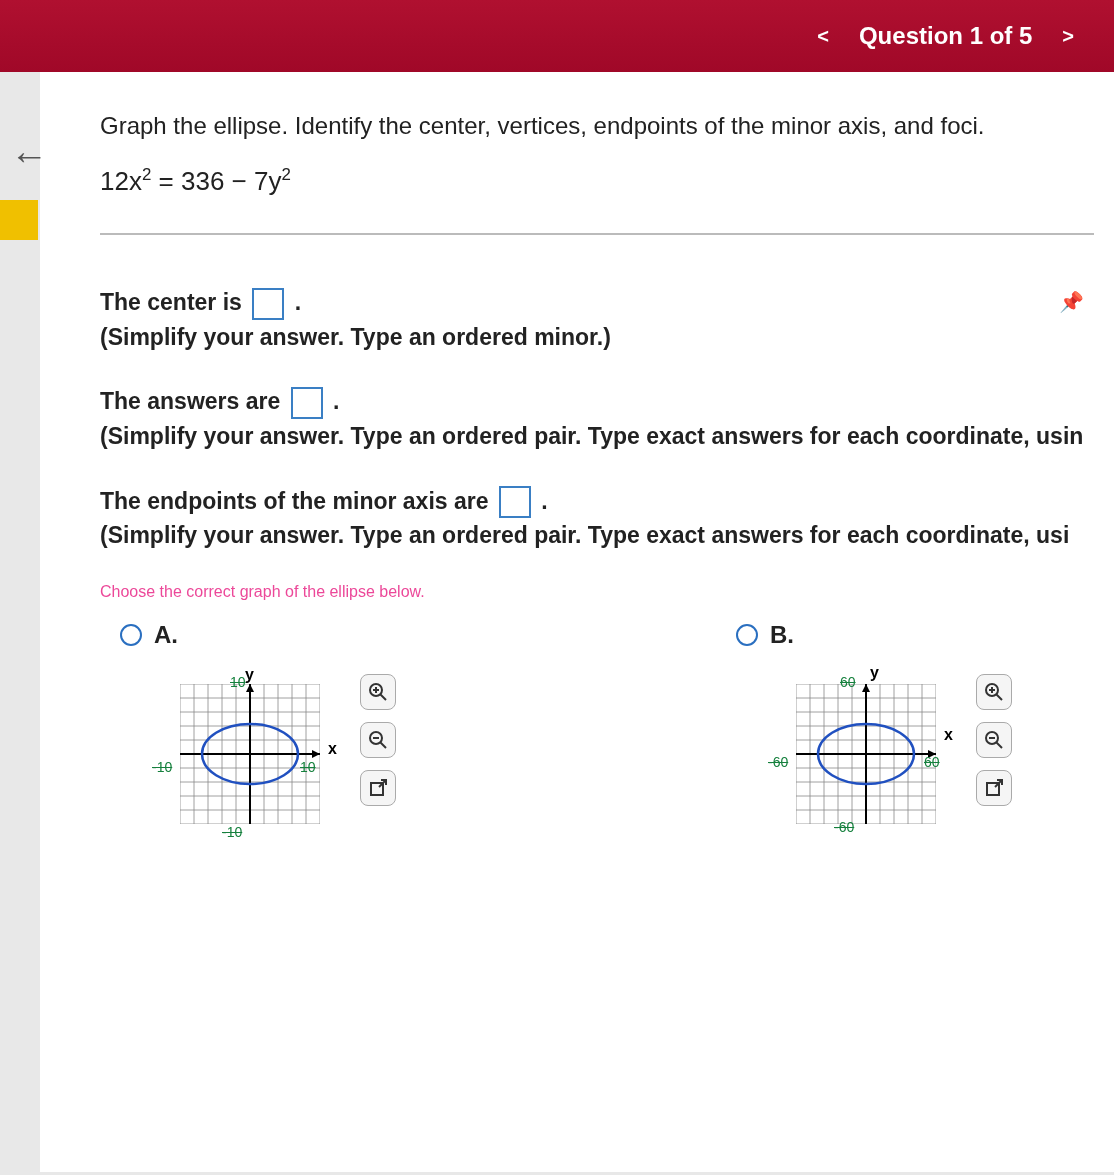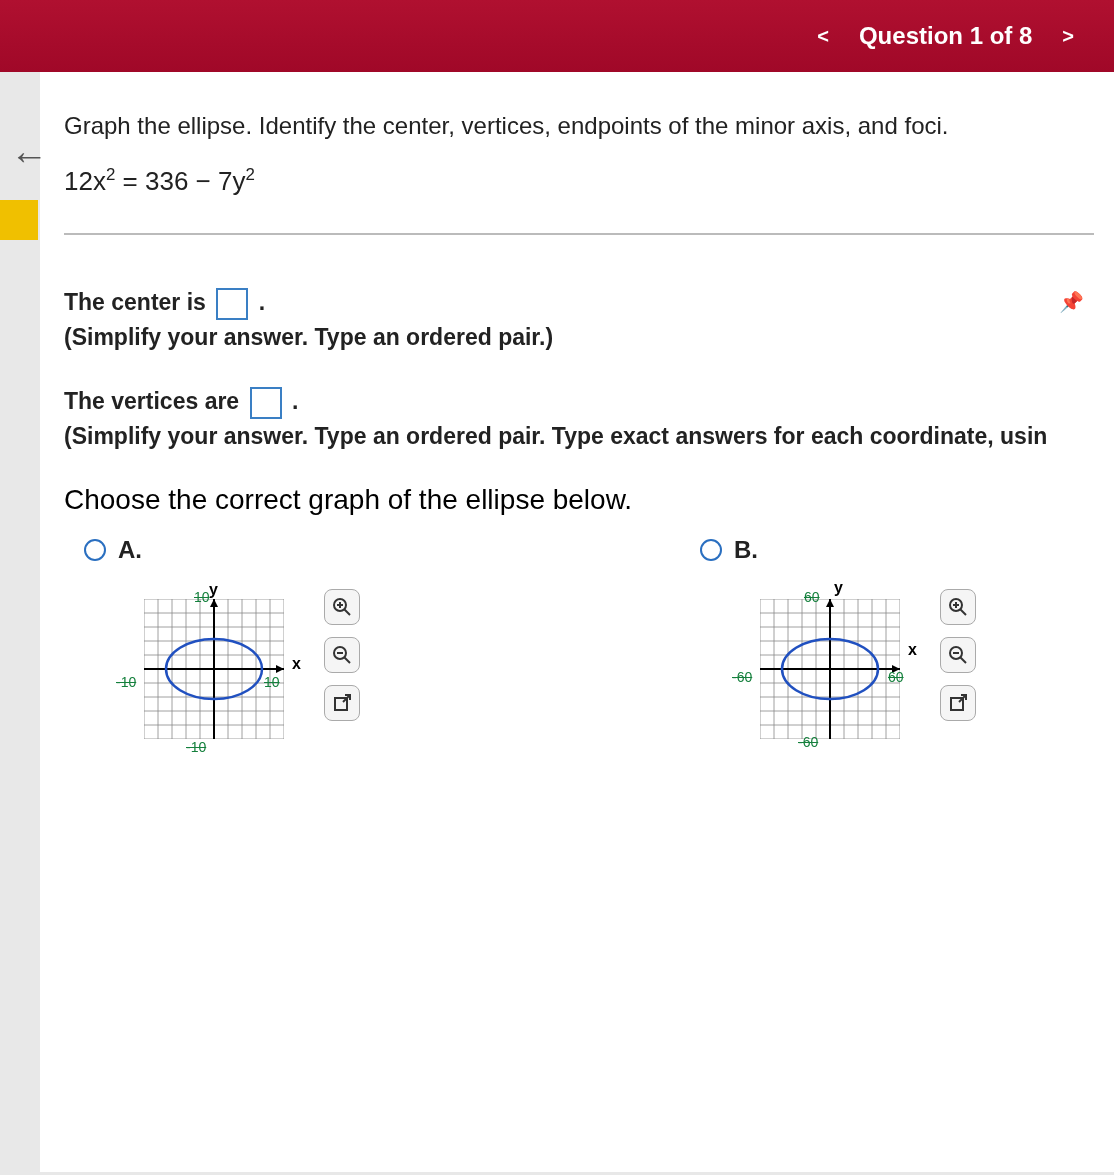--- a/index.html
+++ b/index.html
@@ -26,21 +26,21 @@
     .nav-arrow {
       color: white;
       font-size: 20px;
       cursor: pointer;
       padding: 0 10px;
     }
     .content {
       background: white;
       margin-left: 40px;
       margin-top: 0;
-      padding: 40px 20px 40px 24px;
+      padding: 40px 20px 40px 60px;
       min-height: 1100px;
     }
     .back-arrow {
       position: absolute;
       left: 10px;
       top: 130px;
       font-size: 38px;
       color: #555;
       cursor: pointer;
     }
@@ -83,22 +83,22 @@
       border: 2px solid #3a7fc4;
       background: #fff;
       vertical-align: middle;
       margin: 0 4px;
     }
     .hint {
       font-size: 23px;
       color: #222;
     }
     .choose-text {
-      font-size: 28px;
-      color: #000000;
+      font-size: 16px;
+      color: #ec4899;
       margin-top: 16px;
       margin-bottom: 20px;
     }
     .options-row {
       display: flex;
       gap: 340px;
       padding-left: 20px;
     }
     .option {
       display: flex;
@@ -180,51 +180,57 @@
       font-size: 20px;
       color: #444;
     }
     sup { font-size: 0.65em; vertical-align: super; }
   </style>
 </head>
 <body>
 
 <div class="header">
   <span class="nav-arrow">&lt;</span>
-  <span>Question 1 of 8</span>
+  <span>Question 1 of 5</span>
   <span class="nav-arrow">&gt;</span>
 </div>
 
 <div class="back-arrow">←</div>
 <div class="side-orange"></div>
 
 <div class="content">
   <div class="prompt">Graph the ellipse. Identify the center, vertices, endpoints of the minor axis, and foci.</div>
   <div class="equation">
     <span>12x</span><sup>2</sup><span> = 336 − 7y</span><sup>2</sup>
   </div>
 
   <hr class="hr">
 
   <span class="pin-icon">📌</span>
 
   <div class="answer-block">
     <span>The center is </span>
     <span class="answer-input"></span>
     <span>.</span><br>
-    <span class="hint">(Simplify your answer. Type an ordered pair.)</span>
+    <span class="hint">(Simplify your answer. Type an ordered minor.)</span>
   </div>
 
   <div class="answer-block">
-    <span>The vertices are </span>
+    <span>The answers are </span>
     <span class="answer-input"></span>
     <span>.</span><br>
     <span class="hint">(Simplify your answer. Type an ordered pair. Type exact answers for each coordinate, usin</span>
   </div>
 
+  <div class="answer-block">
+    <span>The endpoints of the minor axis are </span>
+    <span class="answer-input"></span>
+    <span>.</span><br>
+    <span class="hint">(Simplify your answer. Type an ordered pair. Type exact answers for each coordinate, usi</span>
+  </div>
 
 
   <div class="choose-text">Choose the correct graph of the ellipse below.</div>
 
   <div class="options-row">
 
     <div class="option">
       <div class="option-header">
         <span class="radio"></span>
         <span class="option-label">A.</span>

